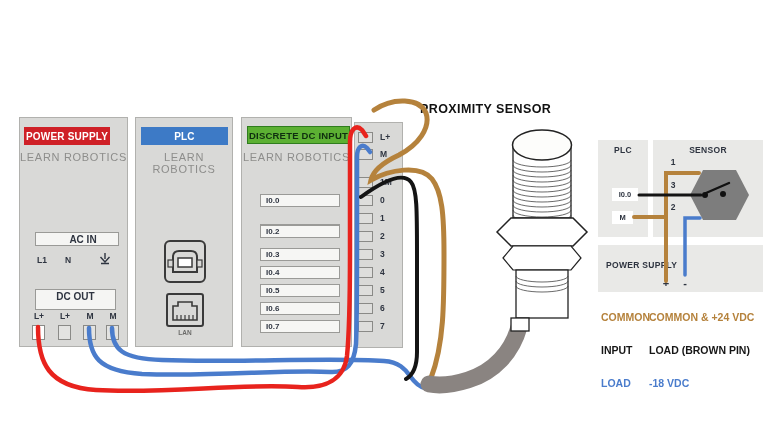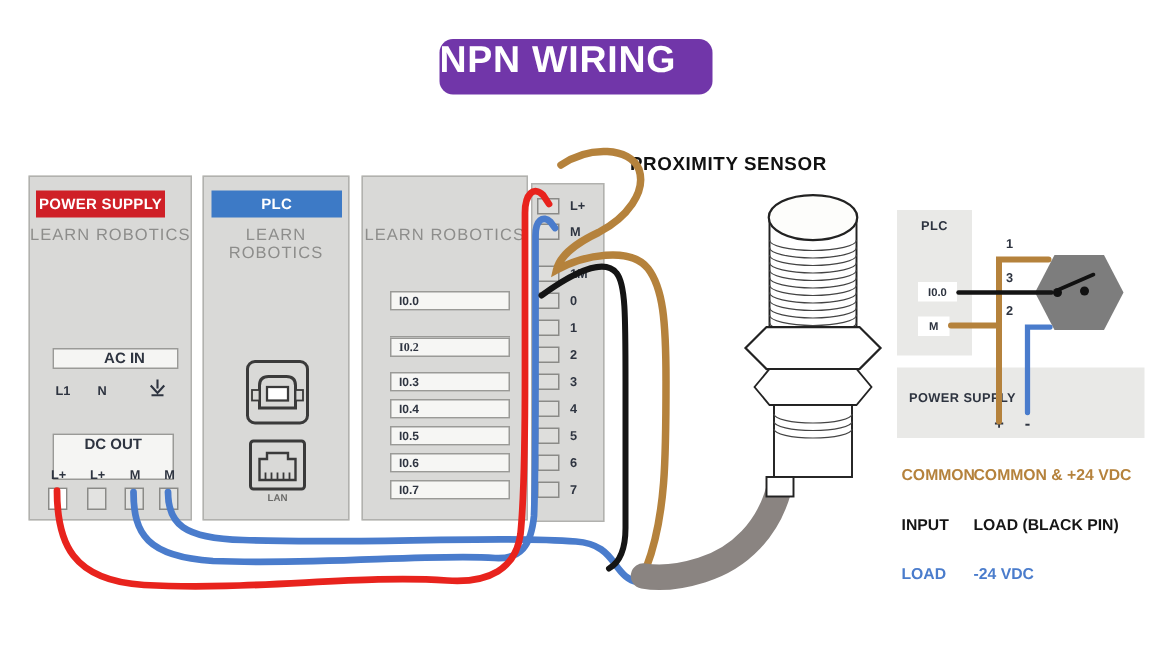--- a/index.html
+++ b/index.html
@@ -35,42 +35,39 @@
   .polarity{position:absolute;width:12px;text-align:center;color:#2e3440;font-weight:bold;font-size:11px;}
   .legend-name{position:absolute;left:601px;width:46px;font-weight:bold;font-size:10.5px;}
   .legend-desc{position:absolute;left:649px;font-weight:bold;font-size:10.5px;}
   svg.overlay{position:absolute;left:0;top:0;pointer-events:none;}
 </style>
 </head>
 <body>
 
 <div id="stage">
 
-  <div class="title-badge" style="background-color: rgb(113, 54, 169);">
-    <span>NPN WIRING</span>
-  </div>
 
   <div class="sensor-caption">PROXIMITY SENSOR</div>
 
   <div class="panel" style="left:19px;top:117px;width:109px;height:230px;">
     <div class="hdr" style="left: 4px; top: 9px; right: auto; width: 86px; background-color: rgb(207, 32, 39);">
       <span>POWER SUPPLY</span>
     </div>
     <div class="brand">LEARN ROBOTICS</div>
 
     <div class="labelbox" style="left:15px;top:114px;width:84px;height:14px;padding-left:12px;">AC IN</div>
     <div class="smalllabel" style="left:12px;top:137px;width:20px;">L1</div>
     <div class="smalllabel" style="left:38px;top:137px;width:20px;">N</div>
     <span class="abs" style="left:77px;top:134px;">
       <svg width="16" height="14" viewBox="0 0 16 14">
         <path d="M8,1 L8,7 M3.5,5 L8,10 L12.5,5 M4,11.5 L12,11.5" stroke="#2e3440" stroke-width="1.4" fill="none"></path>
       </svg>
     </span>
 
-    <div class="labelbox" style="left:15px;top:171px;width:81px;height:31px;">DC OUT</div>
+    <div class="labelbox" style="left:15px;top:171px;width:81px;height:21px;">DC OUT</div>
     <div class="smalllabel" style="left:9px;top:193px;width:20px;">L+</div>
     <div class="smalllabel" style="left:35px;top:193px;width:20px;">L+</div>
     <div class="smalllabel" style="left:60px;top:193px;width:20px;">M</div>
     <div class="smalllabel" style="left:83px;top:193px;width:20px;">M</div>
     <div class="termbox" style="left:12px;top:207px;width:13px;height:15px;background:#fff;"></div>
     <div class="termbox" style="left:38px;top:207px;width:13px;height:15px;"></div>
     <div class="termbox" style="left:63px;top:207px;width:13px;height:15px;"></div>
     <div class="termbox" style="left:86px;top:207px;width:13px;height:15px;"></div>
   </div>
 
@@ -93,25 +90,28 @@
       <svg width="40" height="36" viewBox="0 0 40 36">
         <rect x="2" y="2" width="36" height="32" rx="2" fill="none" stroke="#3a3a3a" stroke-width="2"></rect>
         <path d="M8,28 V14 h5 v-4 h14 v4 h5 v14 z" fill="none" stroke="#3a3a3a" stroke-width="1.6"></path>
         <path d="M12,28 v-5 M16,28 v-5 M20,28 v-5 M24,28 v-5 M28,28 v-5" stroke="#3a3a3a" stroke-width="1.2"></path>
       </svg>
     </span>
     <div class="abs" style="left:0;top:211px;width:98px;text-align:center;color:#6b6b69;font-size:6.5px;font-weight:bold;">LAN</div>
   </div>
 
   <div class="panel" style="left:241px;top:117px;width:111px;height:230px;">
+    <div class="hdr" style="left: 5px; top: 8px; width: 103px; color: rgb(15, 47, 15); font-size: 9.5px; border: 1.5px solid rgb(47, 125, 30); background-color: rgb(92, 176, 51);">
+      <span>DISCRETE DC INPUT</span>
+    </div>
     <div class="brand">LEARN ROBOTICS</div>
 
     <div class="inbox" style="top:75.5px;"><span>I0.0</span></div>
     <div class="inbox" style="top:106px;"><span>I0.1</span></div>
-    <div class="inbox" style="top:107px;font-family:Liberation Serif, serif;"><span>I0.2</span></div>
+    <div class="inbox" style="top:107px;"><span>I0.2</span></div>
     <div class="inbox" style="top:129.5px;"><span>I0.3</span></div>
     <div class="inbox" style="top:147.5px;"><span>I0.4</span></div>
     <div class="inbox" style="top:165.5px;"><span>I0.5</span></div>
     <div class="inbox" style="top:183.5px;"><span>I0.6</span></div>
     <div class="inbox" style="top:201.5px;"><span>I0.7</span></div>
   </div>
 
   <div class="panel" style="left:354px;top:122px;width:49px;height:226px;">
     <div class="striprow" style="top:8px;">
         <span class="sq"></span>
@@ -157,35 +157,38 @@
         <span class="sq"></span>
         <span class="lab">7</span>
       </div>
   </div>
 
   <div class="schembox" style="left:598px;top:140px;width:50px;height:97px;">
     <div class="schemtitle">PLC</div>
     <div class="schemwhite" style="left:14px;top:48px;width:26px;height:13px;">I0.0</div>
     <div class="schemwhite" style="left:14px;top:71px;width:21px;height:13px;">M</div>
   </div>
+  <div class="schembox" style="left:653px;top:140px;width:110px;height:97px;">
+    <div class="schemtitle">SENSOR</div>
+  </div>
   <div class="schembox" style="left:598px;top:245px;width:165px;height:47px;">
     <div class="abs" style="left:8px;top:15px;color:#2e3440;font-weight:bold;font-size:8.5px;letter-spacing:0.3px;">POWER SUPPLY</div>
   </div>
   <div class="pin" style="left:667px;top:157px;">1</div>
   <div class="pin" style="left:667px;top:180px;">3</div>
   <div class="pin" style="left:667px;top:202px;">2</div>
   <div class="polarity" style="left:660px;top:277px;">+</div>
   <div class="polarity" style="left:679px;top:277px;">-</div>
 
   <div class="legend-name" style="top: 311px; color: rgb(181, 130, 60);">COMMON</div>
   <div class="legend-desc" style="top: 311px; color: rgb(181, 130, 60);">COMMON &amp; +24 VDC</div>
   <div class="legend-name" style="top: 344px; color: rgb(22, 22, 22);">INPUT</div>
-  <div class="legend-desc" style="top: 344px; color: rgb(22, 22, 22);">LOAD (BLACK PIN)</div>
+  <div class="legend-desc" style="top: 344px; color: rgb(22, 22, 22);">LOAD (BROWN PIN)</div>
   <div class="legend-name" style="top: 377px; color: rgb(74, 124, 204);">LOAD</div>
-  <div class="legend-desc" style="top: 377px; color: rgb(74, 124, 204);">-24 VDC</div>
+  <div class="legend-desc" style="top: 377px; color: rgb(74, 124, 204);">-18 VDC</div>
 
   <svg class="overlay" width="768" height="432" viewBox="0 0 768 432">
 
     <path fill="none" stroke-width="4.5" stroke-linecap="round" d="M 112,328 C 112,349 122,359 162,360 C 232,363 332,357 384,361 C 399,362 405,369 410,376 C 415,383 419,387 425,388" stroke="#4a7ccc"></path>
     <path fill="none" stroke-width="4.5" stroke-linecap="round" d="M 89,328 C 89,356 98,371 142,374 C 212,377 288,369 330,372 C 347,373 354,364 356,344 C 357,320 357,280 357,230 L 357,157 C 357,147 362,143 367,148 L 370,152" stroke="#4a7ccc"></path>
     <path fill="none" stroke-width="4.5" stroke-linecap="round" d="M 38,327 C 38,362 48,387 96,390 C 168,394 238,383 298,387 C 326,389 344,379 347,356 C 349,336 350,300 350,250 L 350,142 C 350,129 356,124 362,130 L 366,136" stroke="#e8231d"></path>
     <path fill="none" stroke-width="4" stroke-linecap="round" d="M 361,197 C 383,181 403,172 411,182 C 417,189 417,210 417,255 L 417,352 C 417,366 413,375 406,379" stroke="#141414"></path>
     <path fill="none" stroke-width="5" stroke-linecap="round" d="M 374,110 C 393,97 420,98 426,113 C 431,128 418,145 399,155 C 384,162 373,171 371,180 C 389,170 420,164 432,179 C 442,192 444,214 444,254 C 444,304 444,344 431,378" stroke="#b5823c"></path>
 
     <path fill="none" stroke-width="17" stroke-linecap="round" d="M 519,327 C 512,352 494,372 468,380 C 452,385 440,386 429,384" stroke="#8a8481"></path>

